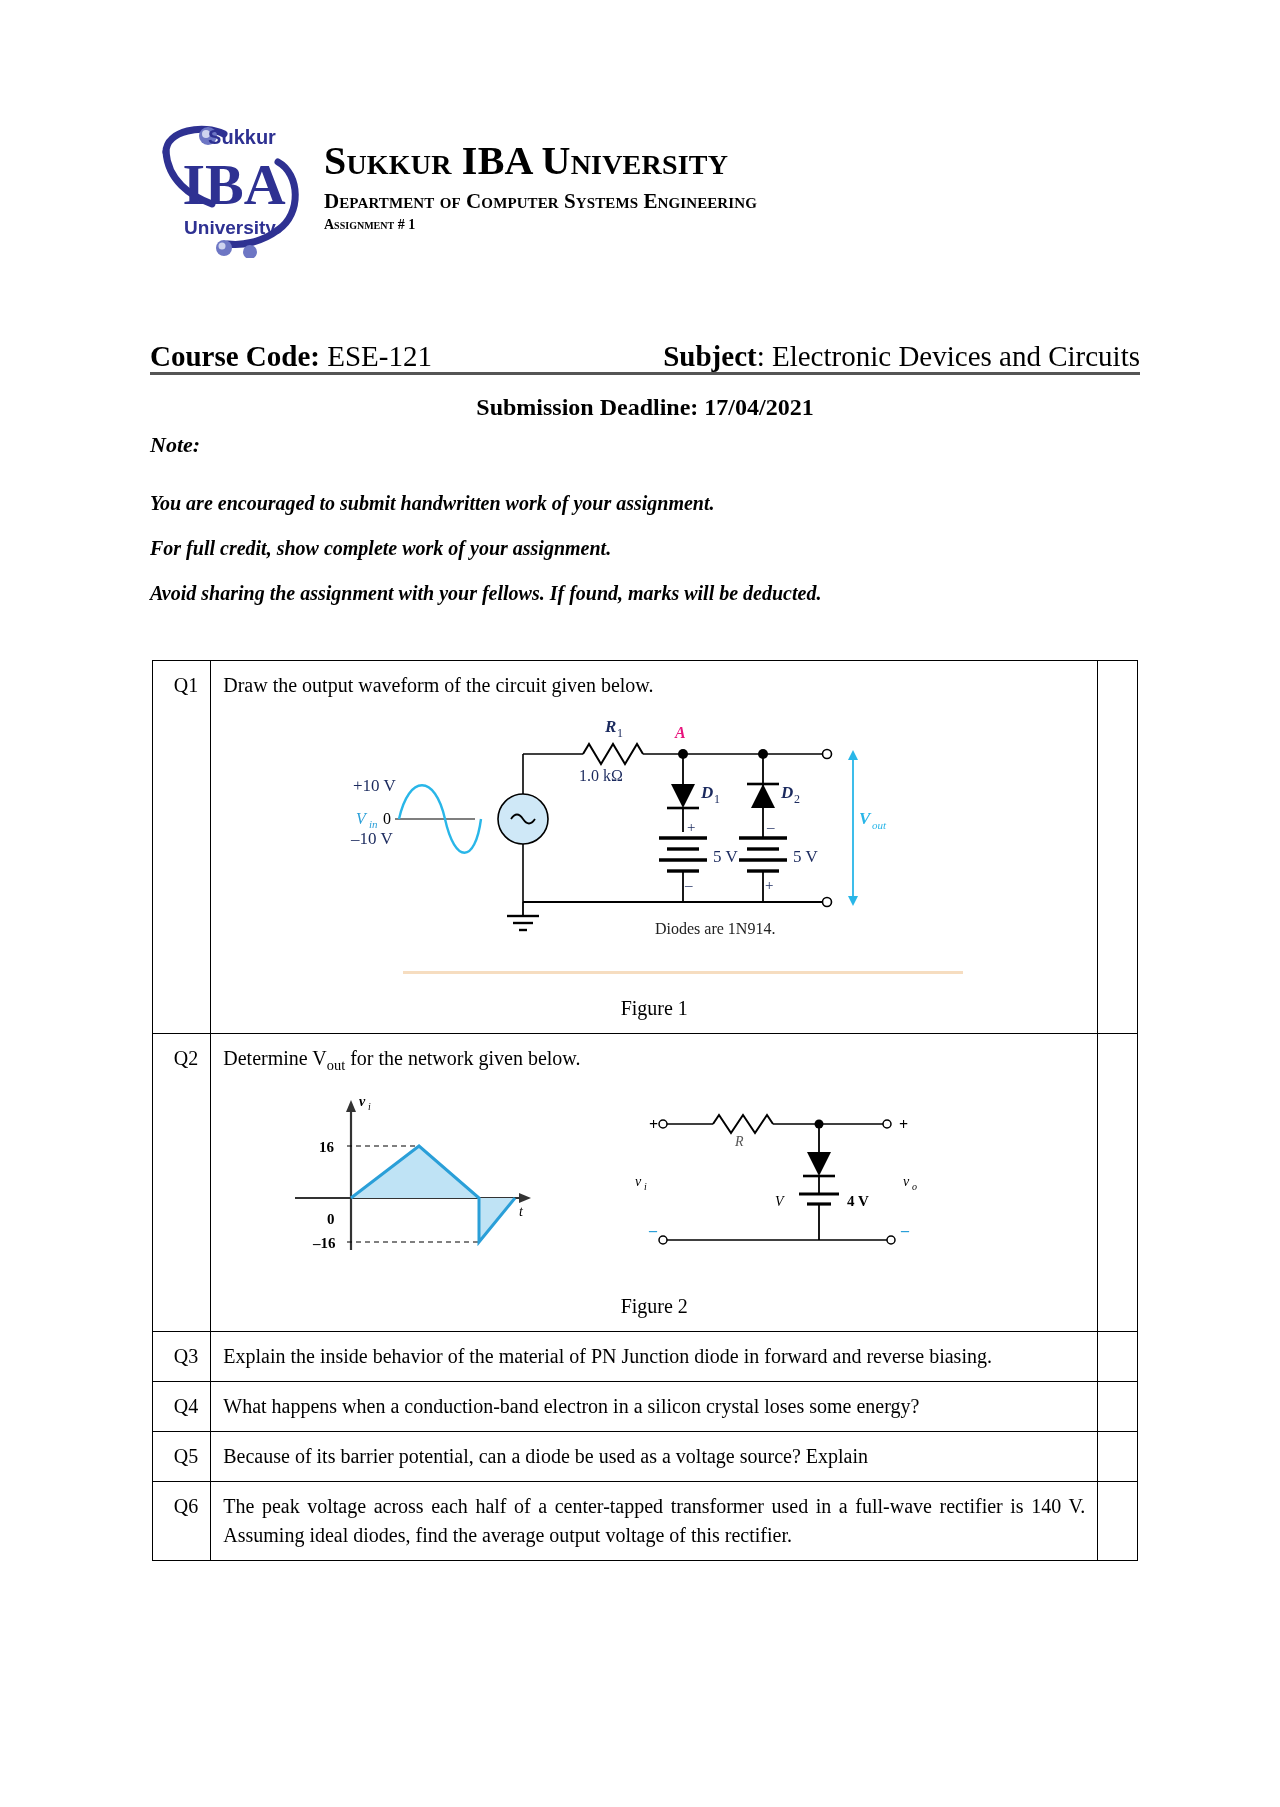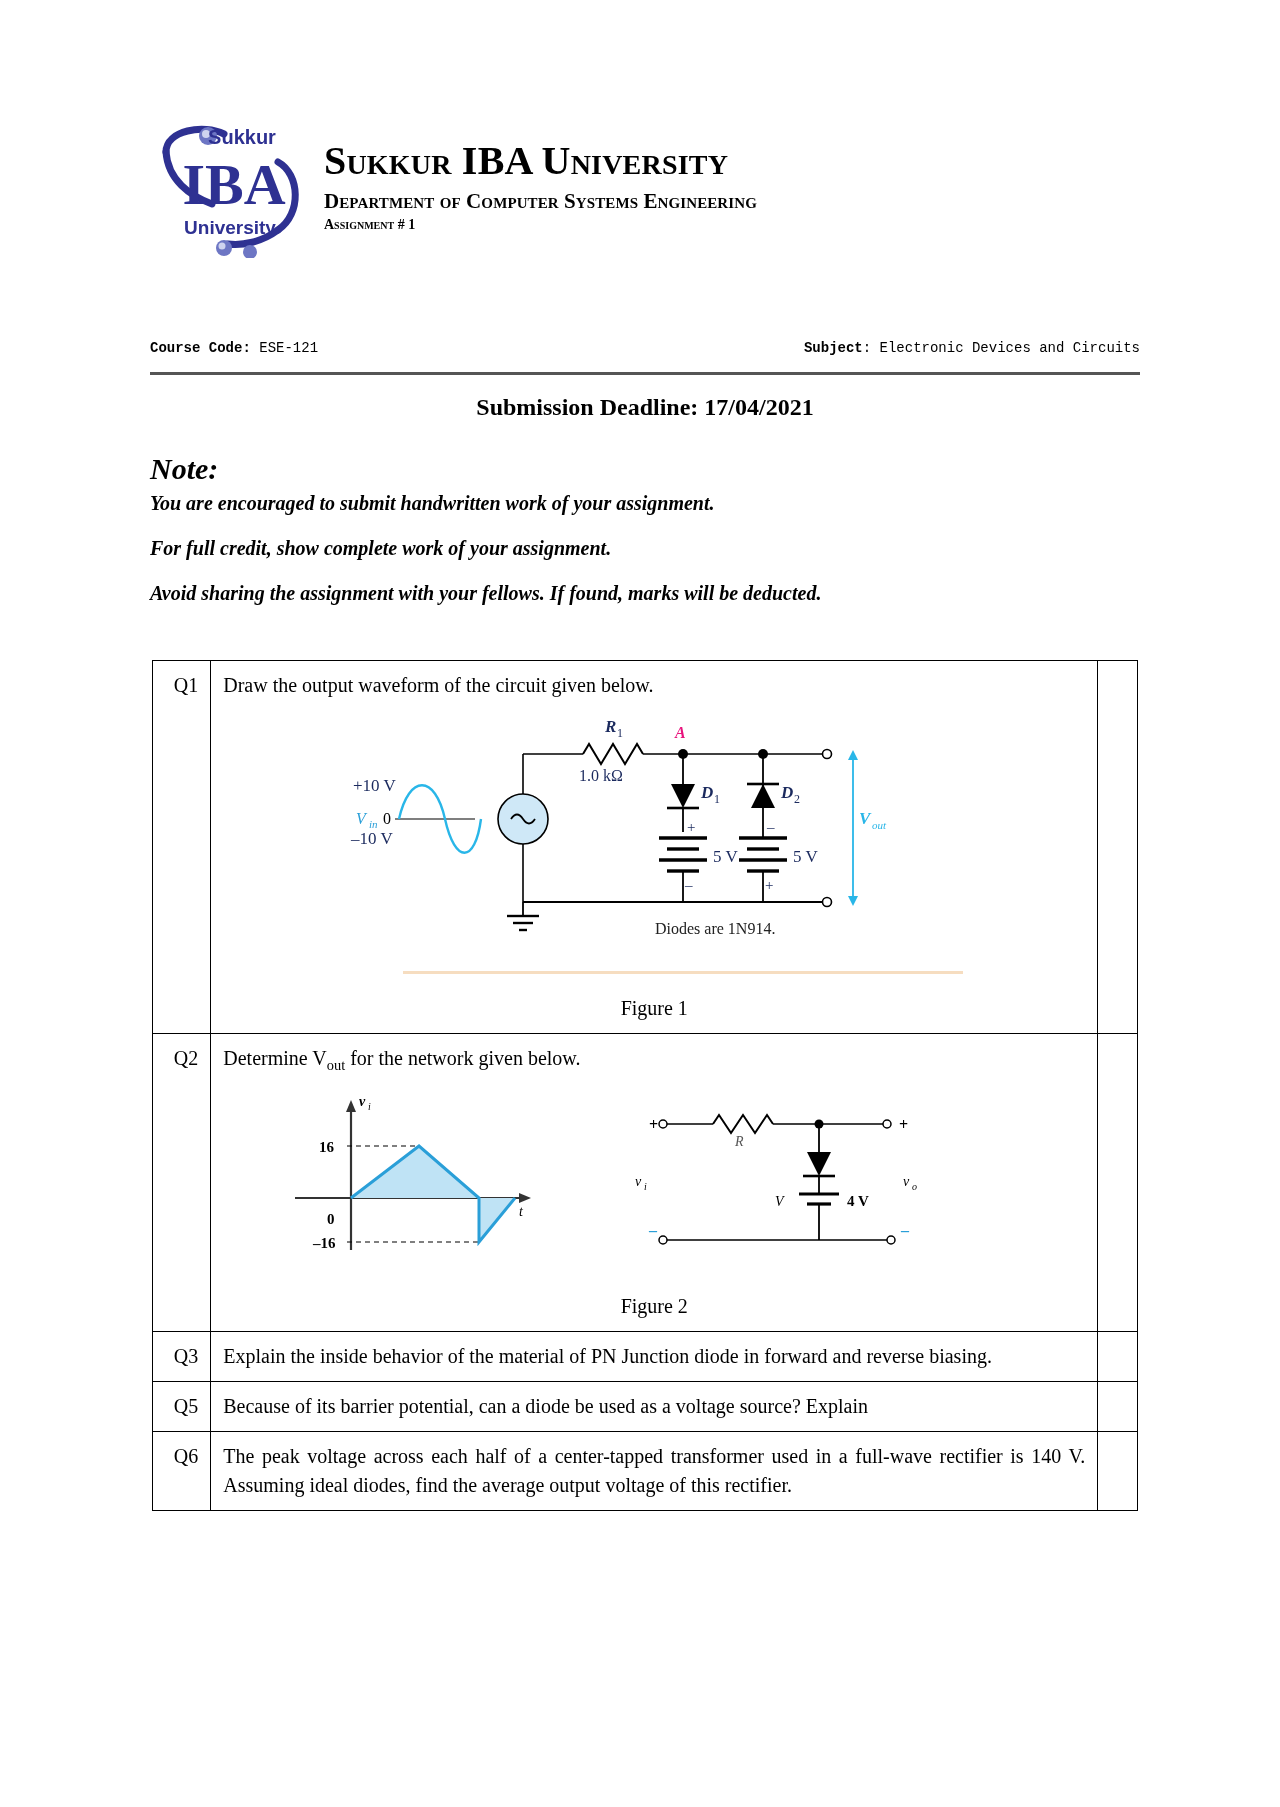--- a/index.html
+++ b/index.html
@@ -9,26 +9,26 @@
   
   .header{position:absolute;left:150px;top:118px;width:990px;height:140px;display:flex;align-items:flex-start;}
   .logo-box{width:168px;height:140px;position:relative;flex:0 0 auto;}
   .logo-svg{position:absolute;left:0;top:0;}
   .titles{flex:1;text-align:left;padding-left:6px;padding-top:22px;}
   .u-title{font-family:"Liberation Serif",serif;font-weight:bold;font-size:40px;letter-spacing:.2px;line-height:1.06;font-variant:small-caps;}
   .dept{font-family:"Liberation Serif",serif;font-weight:bold;font-size:21px;margin-top:7px;font-variant:small-caps;letter-spacing:.1px;}
   .assign{font-family:"Liberation Serif",serif;font-weight:bold;font-size:14px;margin-top:3px;font-variant:small-caps;}
 
   
-  .course-row{position:absolute;left:150px;top:340px;width:990px;display:flex;justify-content:space-between;font-size:14px;font-family:Liberation Mono, monospace;}
+  .course-row{position:absolute;left:150px;top:340px;width:990px;display:flex;justify-content:space-between;font-size:29px;}
   .course-row .lbl{font-weight:bold;}
   .rule{position:absolute;left:150px;top:372px;width:990px;height:3px;background:#555;}
 
   .deadline{position:absolute;left:150px;top:394px;width:990px;text-align:center;font-size:24px;font-weight:bold;}
-  .note-head{position:absolute;left:150px;top:452px;font-size:30px;font-style:italic;font-weight:bold;}
+  .note-head{position:absolute;left:150px;top:432px;font-size:22px;font-style:italic;font-weight:bold;}
   .notes{position:absolute;left:150px;top:492px;width:990px;}
   .note-line{font-size:20px;font-style:italic;font-weight:bold;margin-bottom:22px;}
 
   
   .qtable{position:absolute;left:152px;top:660px;width:986px;border-collapse:collapse;}
   .qtable td{border:1.5px solid #000;vertical-align:top;padding:10px 12px 10px 12px;font-size:20px;line-height:1.45;}
   .col-q{width:58px;text-align:right;}
   .col-body{width:862px;}
   .col-marks{width:56px;}
   .fig-cap{text-align:center;font-size:20px;margin-top:6px;}
@@ -247,20 +247,25 @@
       </td>
       <td class="col-marks"></td>
     </tr>
 
     <tr>
       <td class="col-q">Q3</td>
       <td class="col-body qtext">Explain the inside behavior of the material of PN Junction diode in forward and reverse biasing.</td>
       <td class="col-marks"></td>
     </tr>
 
+    <tr>
+      <td class="col-q">Q4</td>
+      <td class="col-body qtext">What happens when a conduction-band electron in a silicon crystal loses some energy?</td>
+      <td class="col-marks"></td>
+    </tr>
 
     <tr>
       <td class="col-q">Q5</td>
       <td class="col-body qtext">Because of its barrier potential, can a diode be used as a voltage source? Explain</td>
       <td class="col-marks"></td>
     </tr>
 
     <tr>
       <td class="col-q">Q6</td>
       <td class="col-body qtext">The peak voltage across each half of a center-tapped transformer used in a full-wave rectifier is 140 V. Assuming ideal diodes, find the average output voltage of this rectifier.</td>

